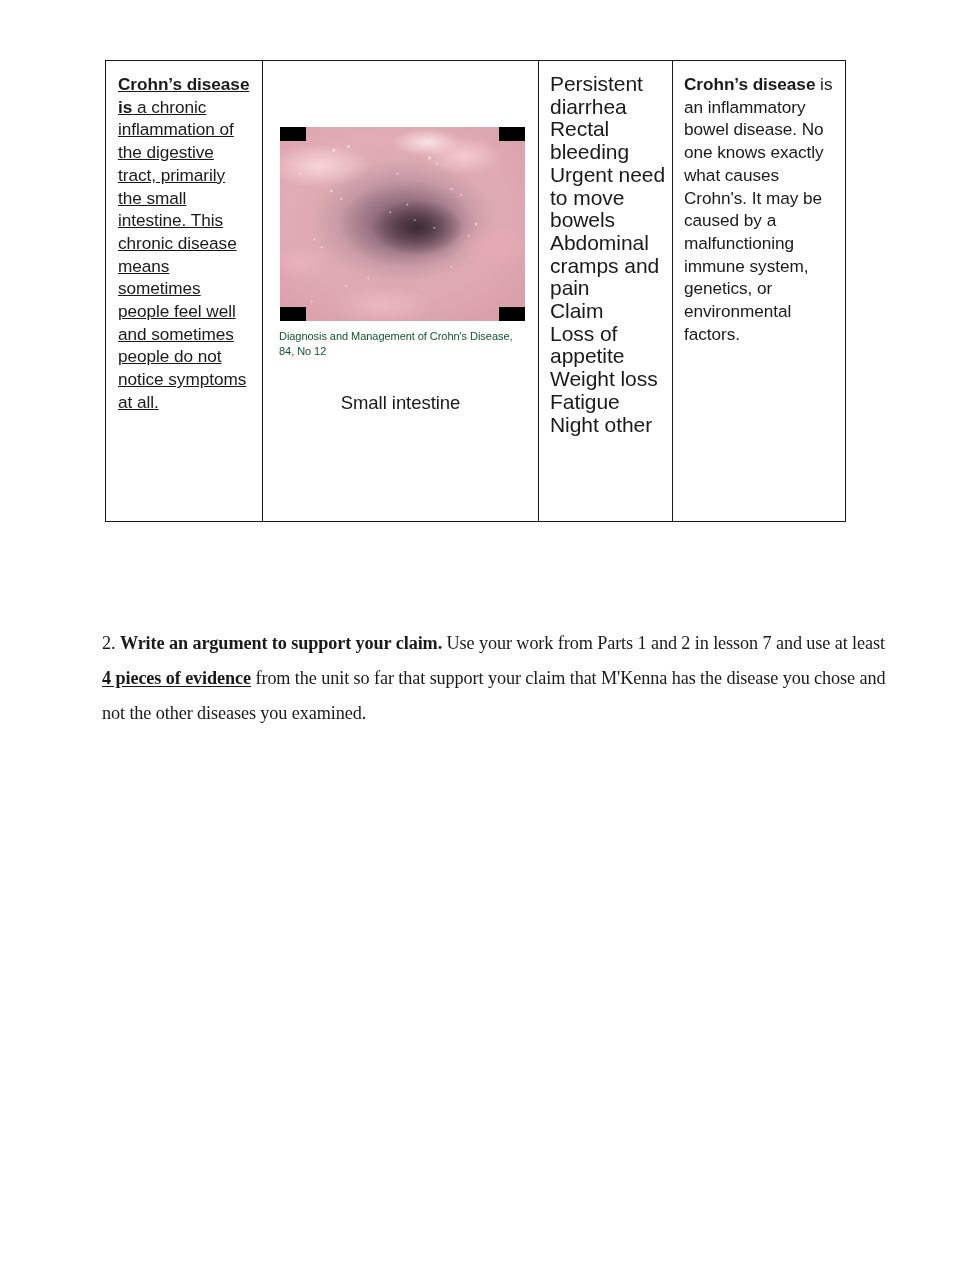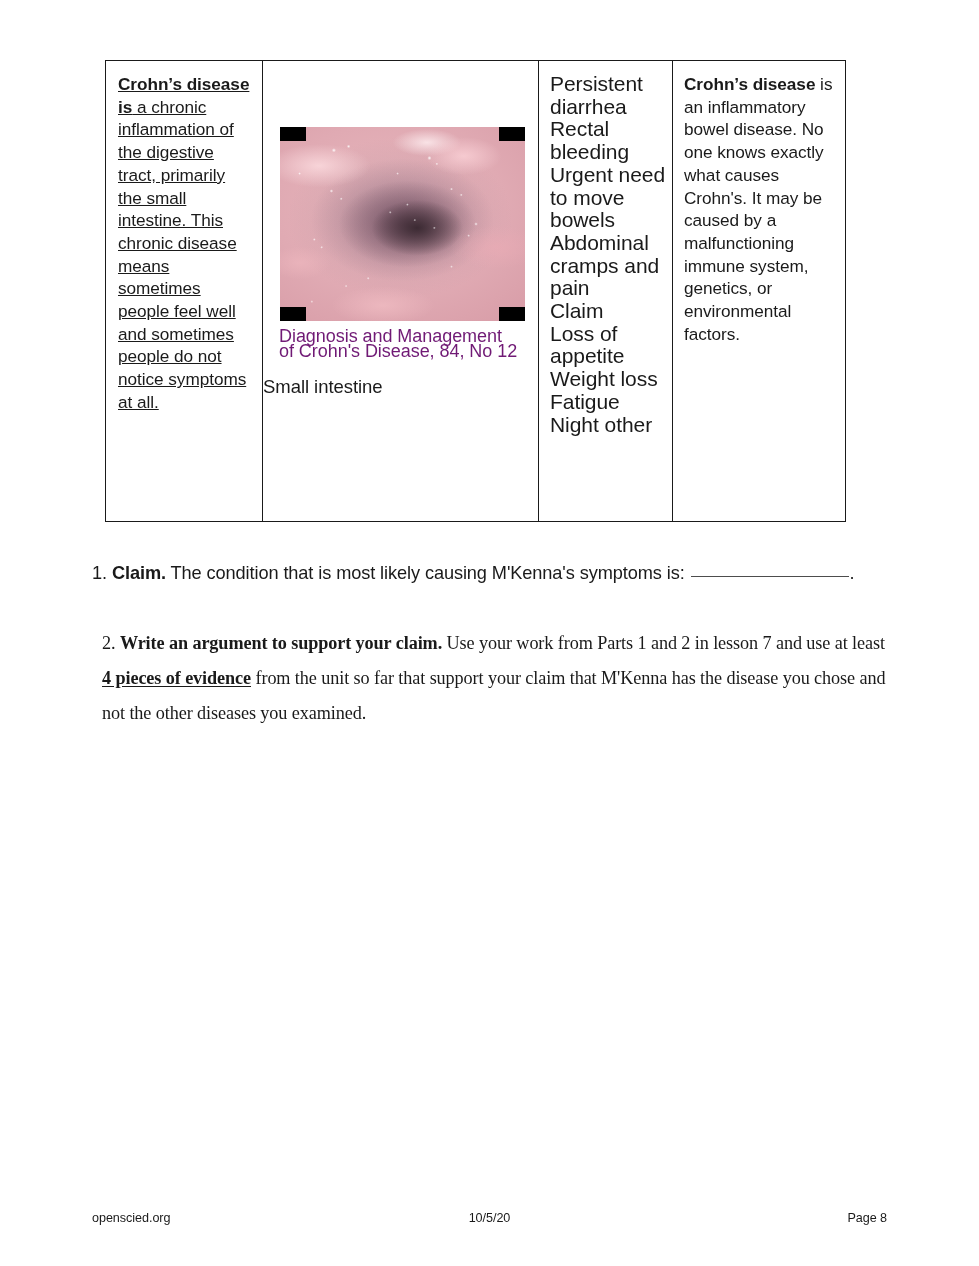--- a/index.html
+++ b/index.html
@@ -140,30 +140,31 @@
   .endo-corner {
     position: absolute;
     background: #000;
   }
 
   .img-caption {
     position: absolute;
     left: 16px;
     top: 268px;
     width: 240px;
-    font-size: 18px;
+    font-size: 11px;
     line-height: 15px;
-    color: #701a75;
+    color: #14532d;
     letter-spacing: -0.05px;
   }
   .img-label {
     position: absolute;
     left: 0;
-    top: 314px;
+    top: 330px;
     width: 100%;
+    text-align: center;
     font-size: 18.5px;
     line-height: 24px;
     letter-spacing: -0.05px;
     color: #1a1a1a;
   }
 
   
   .question {
     position: absolute;
     font-size: 18.2px;
@@ -252,23 +253,17 @@
         <td class="col-exp">
           <div class="explain-pad">
             <div class="cell-text"><b>Crohn’s disease</b><span> is an inflammatory bowel disease. No one knows exactly what causes Crohn's. It may be caused by a malfunctioning immune system, genetics, or environmental factors.</span></div>
           </div>
         </td>
 
       </tr>
     </tbody>
   </table>
 
-  <div class="question q1"><span>1. </span><b>Claim.</b><span> The condition that is most likely causing M'Kenna's symptoms is: </span><span class="blank-line"></span><span>.</span></div>
 
   <div class="question q2"><span>2. </span><b>Write an argument to support your claim.</b><span> Use your work from Parts 1 and 2 in lesson 7 and use at least </span><span class="q-underline">4 pieces of evidence</span><span> from the unit so far that support your claim that M'Kenna has the disease you chose and not the other diseases you examined.</span></div>
 
-  <div class="footer">
-    <span class="footer-left">openscied.org</span>
-    <span class="footer-center">10/5/20</span>
-    <span class="footer-right">Page 8</span>
-  </div>
 
 </div>
 
 </body></html>

